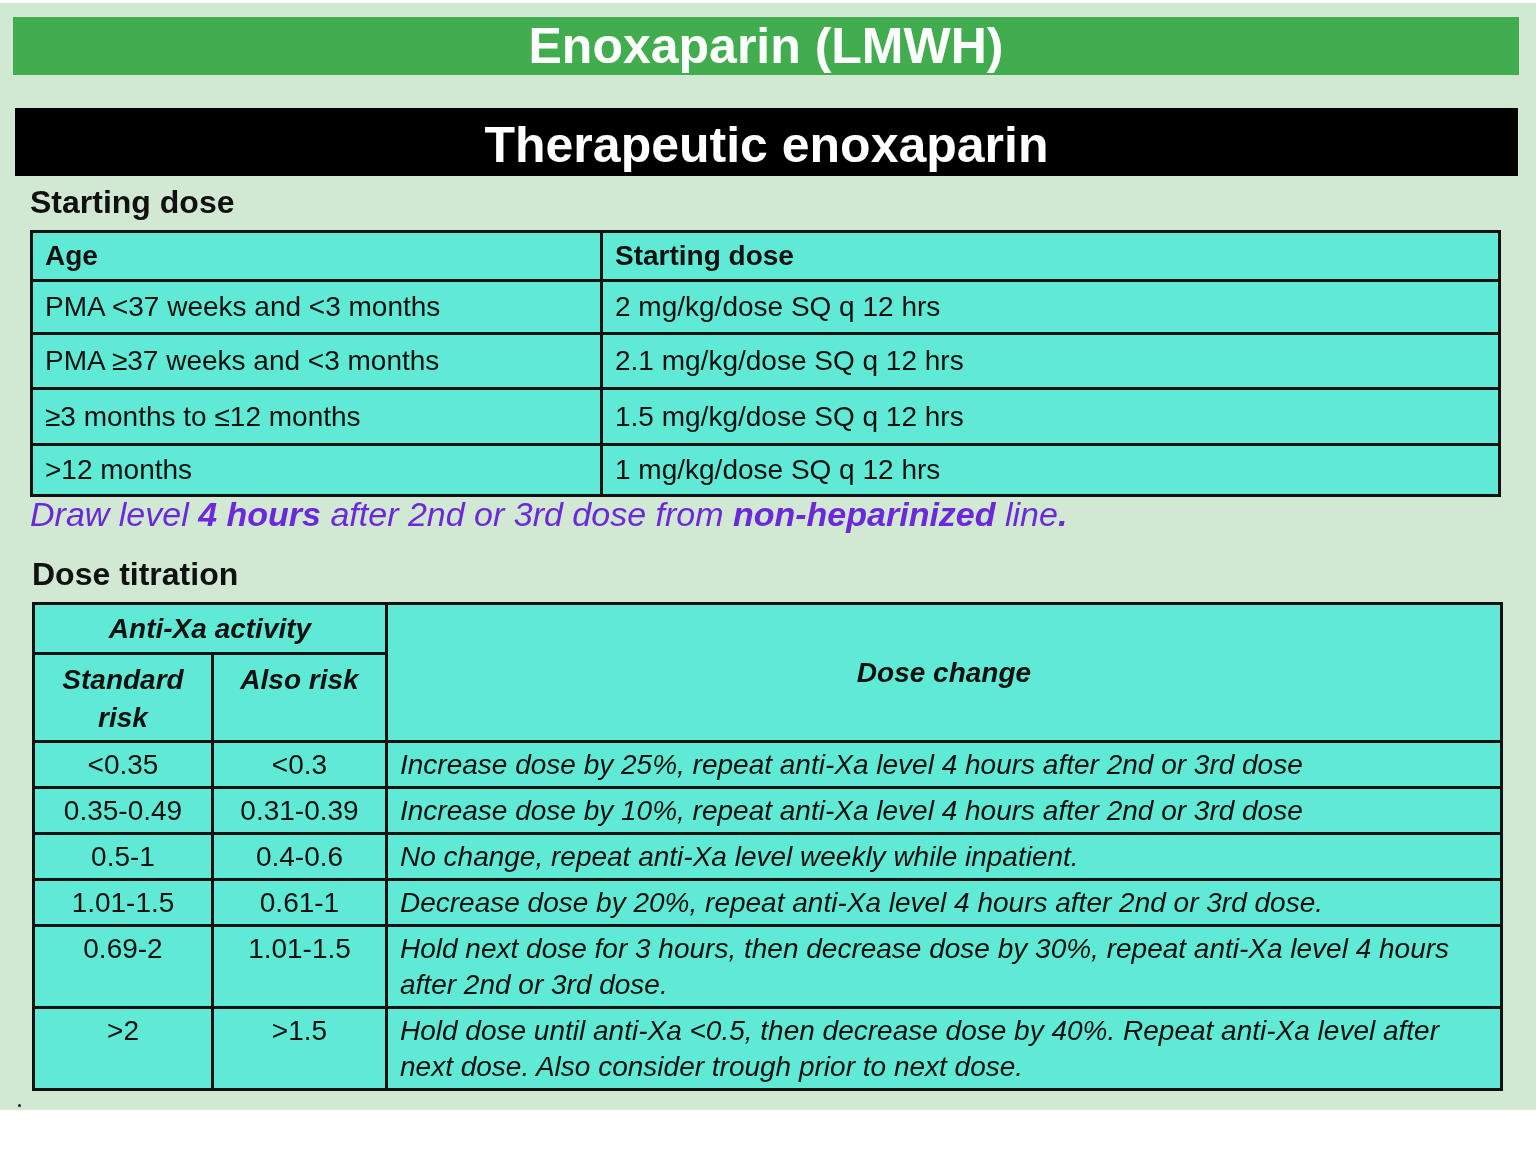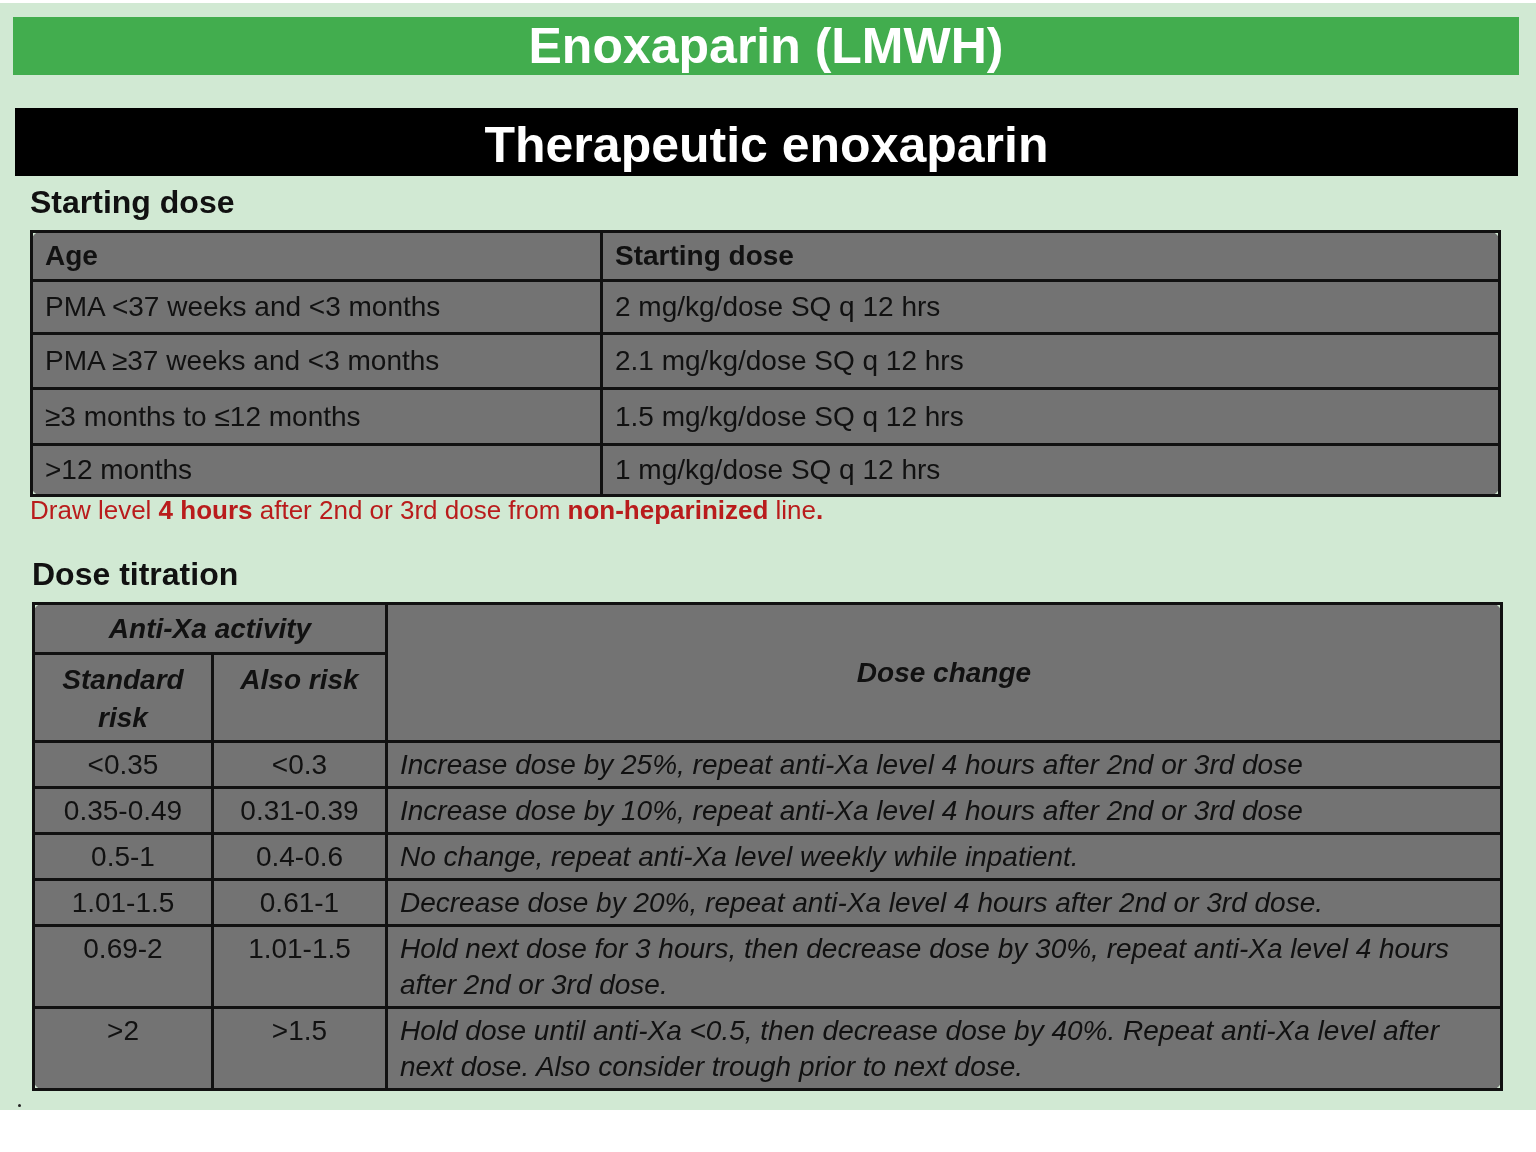--- a/index.html
+++ b/index.html
@@ -13,34 +13,34 @@
   .title-bar span { color: #ffffff; font-weight: bold; font-size: 50px; letter-spacing: 0px; }
 
   .sub-bar { position: absolute; left: 15px; top: 108px; width: 1503px; height: 68px; background: #000000;
     display: flex; align-items: flex-end; justify-content: center; }
   .sub-bar span { color: #ffffff; font-weight: bold; font-size: 50px; line-height: 62px; }
 
   .section-heading { position: absolute; font-weight: bold; font-size: 32px; color: #111; }
   #h-start { left: 30px; top: 184px; }
   #h-titr { left: 32px; top: 556px; }
 
-  table { position: absolute; border-collapse: collapse; background: #737373; table-layout: fixed; border-radius: 15px; }
+  table { position: absolute; border-collapse: collapse; background: #5eead4; table-layout: fixed; }
   td, th { border: 3px solid #111; font-size: 28px; font-weight: normal; }
 
   #start-table { left: 30px; top: 230px; width: 1468px; }
   #start-table col.c1 { width: 570px; }
   #start-table col.c2 { width: 898px; }
   #start-table th { text-align: left; font-weight: bold; padding: 0 12px; height: 49px; }
   #start-table td { padding: 0 12px; }
   #start-table tr.r1 td { height: 53px; }
   #start-table tr.r2 td { height: 55px; }
   #start-table tr.r3 td { height: 56px; }
   #start-table tr.r4 td { height: 51px; margin-top: 42px; }
 
-  .note { position: absolute; left: 30px; top: 495px; font-size: 26px; color: #b91c1c; }
+  .note { position: absolute; left: 30px; top: 495px; font-size: 34px; color: #6d28d9; font-style: italic; }
   .note b { font-weight: bold; }
 
   #titr-table { left: 32px; top: 602px; width: 1468px; }
   #titr-table col.a { width: 179px; }
   #titr-table col.b { width: 174px; }
   #titr-table col.c { width: 1115px; }
   #titr-table th { font-weight: bold; text-align: center; vertical-align: middle; font-style: italic; }
   #titr-table th.group { height: 50px; }
   #titr-table th.sub { height: 88px; vertical-align: top; padding-top: 6px; line-height: 38px; }
   #titr-table td { height: 46px; }

